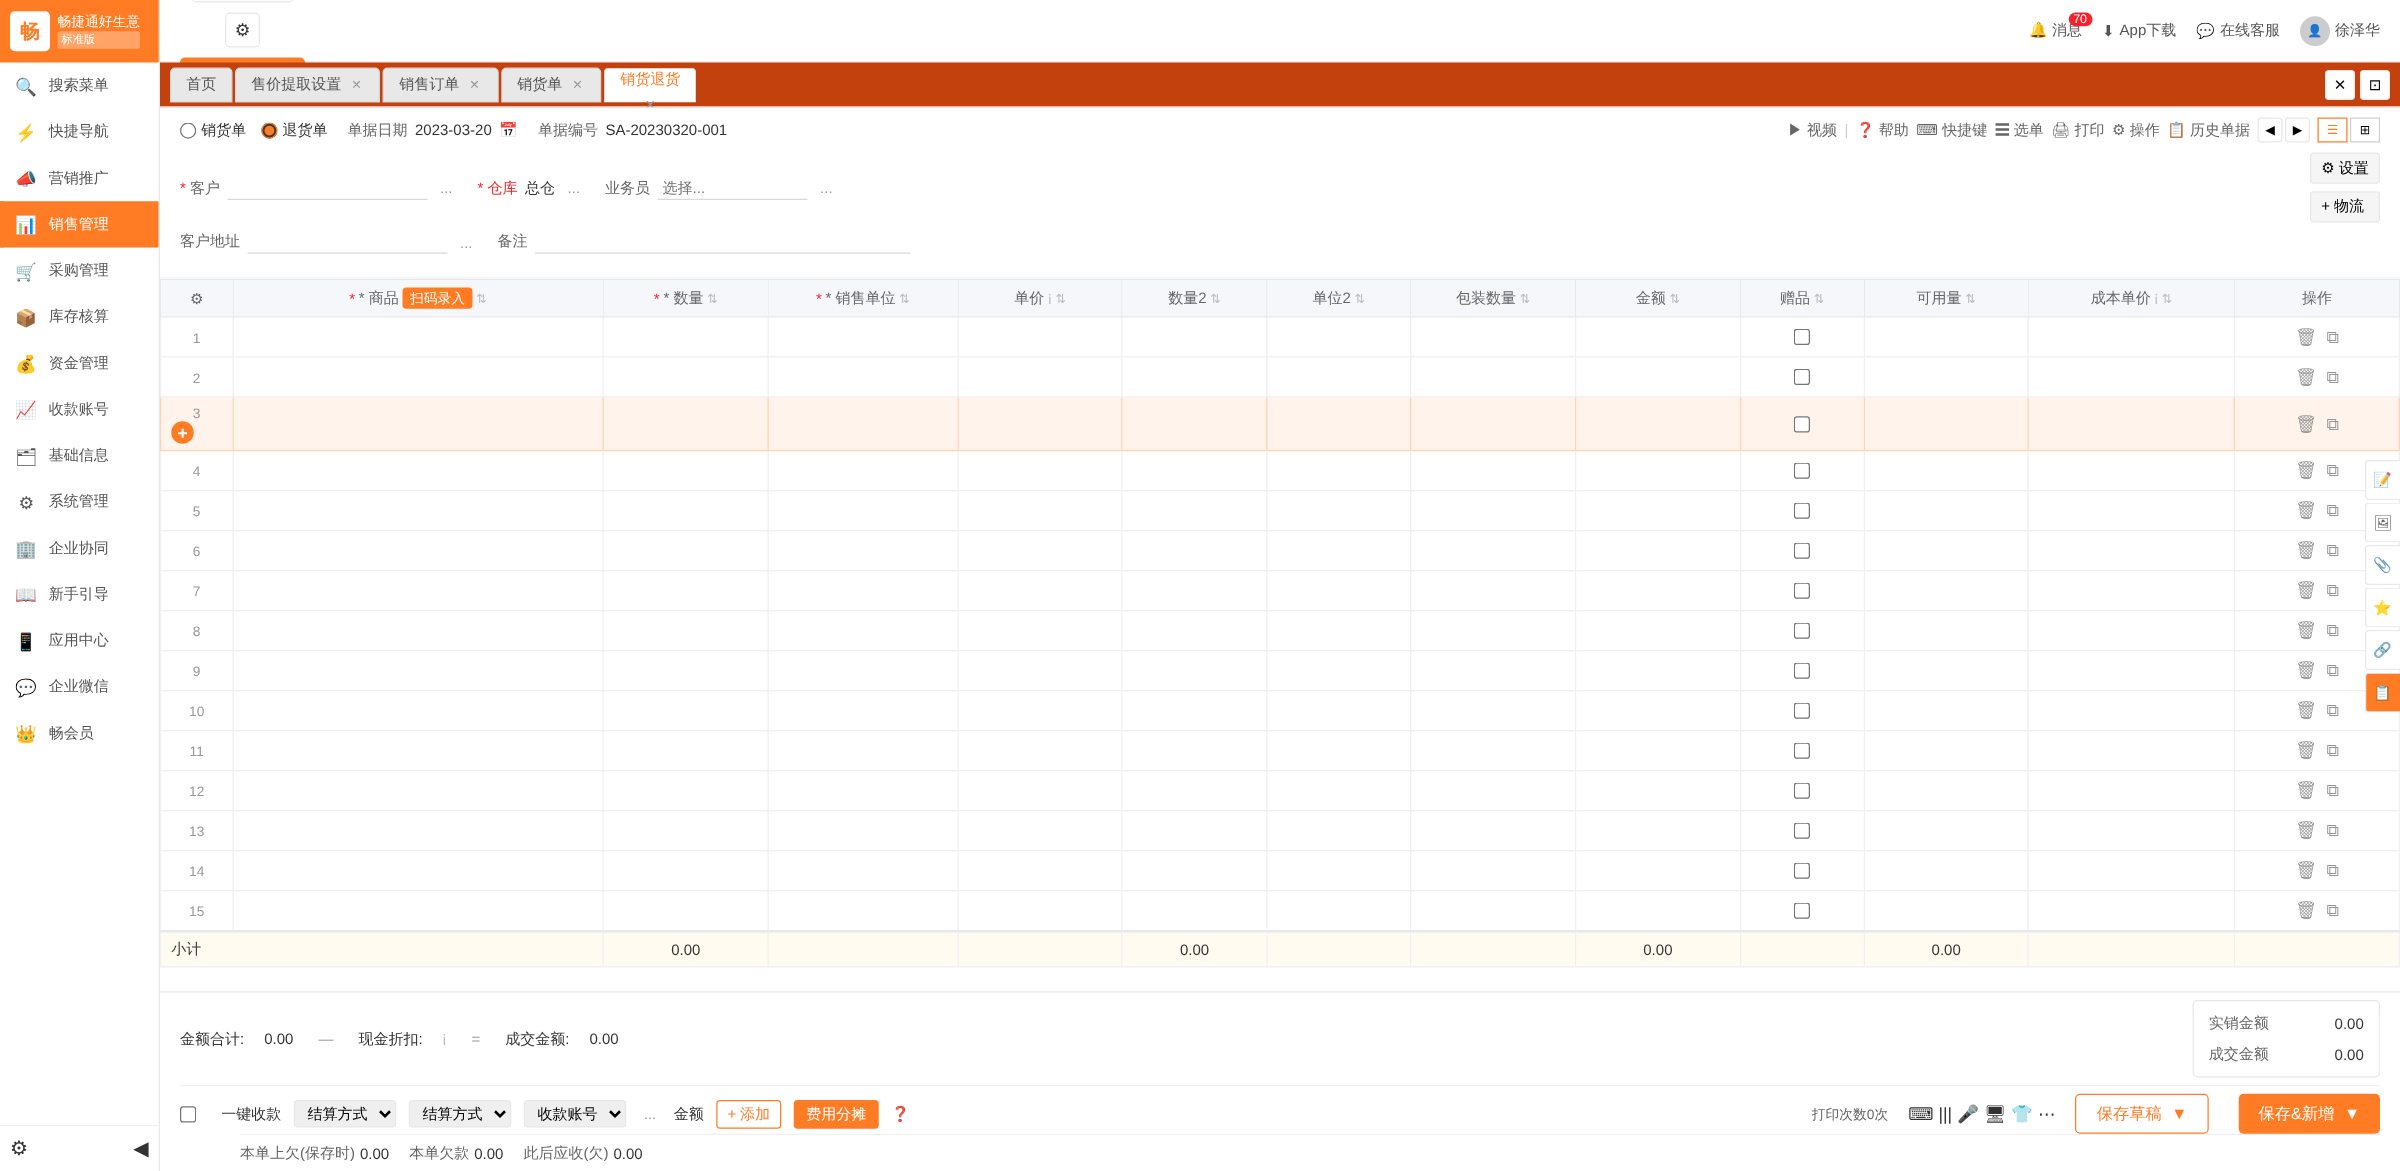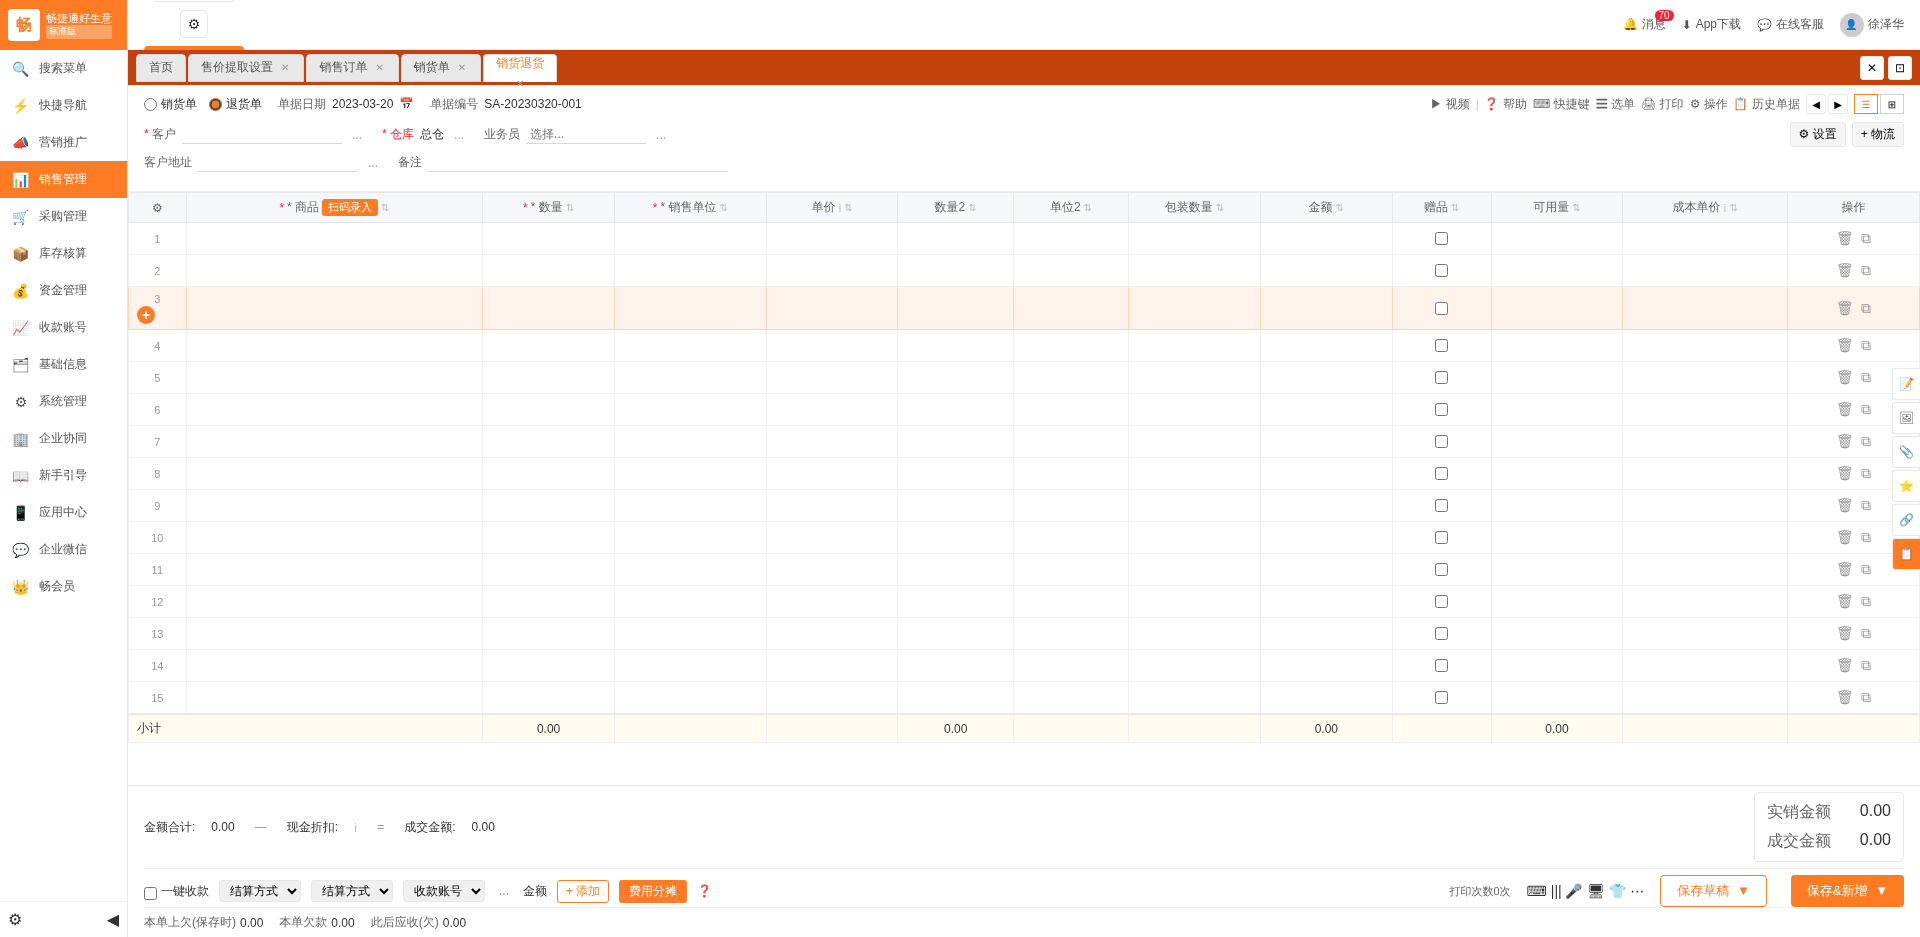--- a/index.html
+++ b/index.html
@@ -68,44 +68,44 @@
     .sort-icon { color: #bbb; font-size: 10px; cursor: pointer; }
     .th-content { display: flex; align-items: center; justify-content: center; gap: 3px; }
     .subtotal-row td { background: #fffbf0; font-weight: 500; color: #333; border-top: 2px solid #e8e8e8; }
 
     
     .bottom-area { background: #fff; border-top: 1px solid #e8e8e8; padding: 6px 16px; }
     .totals-row { display: flex; align-items: center; gap: 16px; font-size: 12px; padding-bottom: 6px; }
     .minus-sign { color: #999; margin: 0 4px; }
     .eq-sign { color: #999; margin: 0 4px; }
     .payment-row { display: flex; align-items: center; gap: 10px; font-size: 12px; border-top: 1px solid #f0f0f0; padding-top: 6px; }
-    .checkbox-label { display: flex; align-items: flex-end; gap: 4px; cursor: pointer; }
+    .checkbox-label { display: flex; align-items: center; gap: 20px; cursor: pointer; }
     .payment-select { border: 1px solid #e8e8e8; border-radius: 3px; padding: 2px 6px; font-size: 12px; }
     .add-btn { background: none; border: 1px solid #ff7c24; color: #ff7c24; border-radius: 3px; padding: 2px 8px; font-size: 12px; cursor: pointer; display: flex; align-items: center; gap: 3px; }
     .expense-btn { background: #ff7c24; color: #fff; border: none; border-radius: 3px; padding: 3px 10px; font-size: 12px; cursor: pointer; }
     .help-icon { color: #bbb; cursor: pointer; }
-    .bottom-stats { display: flex; align-items: center; gap: 16px; font-size: 12px; padding-top: 6px; border-top: 1px solid #f0f0f0; }
+    .bottom-stats { display: flex; align-items: center; gap: 16px; font-size: 12px; padding-top: 6px; border-top: 1px solid #f0f0f0; margin-left: 48px; }
     .stat-item { display: flex; align-items: center; gap: 4px; color: #666; }
     .stat-value { color: #333; font-weight: 500; }
     .print-info { color: #666; font-size: 11px; }
-    .summary-row { display: flex; justify-content: space-between; font-size: 16px; padding: 3px 0; }
+    .summary-row { display: flex; justify-content: space-between; align-items: center; font-size: 12px; padding: 3px 0; }
     .summary-label { color: #666; }
     .summary-value { color: #333; font-weight: 500; }
 
     
     .save-buttons { display: flex; gap: 24px; justify-content: flex-end; }
     .save-draft-btn { background: #fff; border: 1px solid #ff7c24; color: #ff7c24; border-radius: 4px; padding: 6px 16px; font-size: 13px; cursor: pointer; }
     .save-new-btn { background: #ff7c24; color: #fff; border: none; border-radius: 4px; padding: 6px 16px; font-size: 13px; cursor: pointer; }
     .right-action-item { width: 28px; height: 32px; background: #fff; border: 1px solid #e8e8e8; border-right: none; display: flex; align-items: center; justify-content: center; cursor: pointer; font-size: 12px; color: #666; border-radius: 3px 0 0 3px; }
     .right-action-item.orange { background: #ff7c24; color: #fff; }
 
     
     .form-toolbar { display: flex; align-items: flex-start; padding: 8px 16px 4px; background: #fff; border-bottom: 1px solid #f0f0f0; gap: 16px; }
     .form-main { flex: 1; }
-    .form-side { display: flex; flex-direction: row; gap: 6px; }
+    .form-side { display: flex; flex-direction: column; gap: 6px; }
 
     
     .header-toolbar { display: flex; align-items: center; gap: 6px; font-size: 12px; color: #666; }
     .header-toolbar span { cursor: pointer; display: flex; align-items: center; gap: 2px; }
     .nav-arrows { display: flex; gap: 2px; }
     .nav-arrow { width: 20px; height: 20px; border: 1px solid #e8e8e8; border-radius: 3px; background: #fff; cursor: pointer; display: flex; align-items: center; justify-content: center; font-size: 10px; }
     .view-icons { display: flex; gap: 2px; }
     .view-icon { width: 24px; height: 20px; border: 1px solid #d0d0d0; background: #fff; cursor: pointer; display: flex; align-items: center; justify-content: center; font-size: 10px; }
     .view-icon.active { background: #fff; border-color: #ff7c24; color: #ff7c24; }
   </style>

